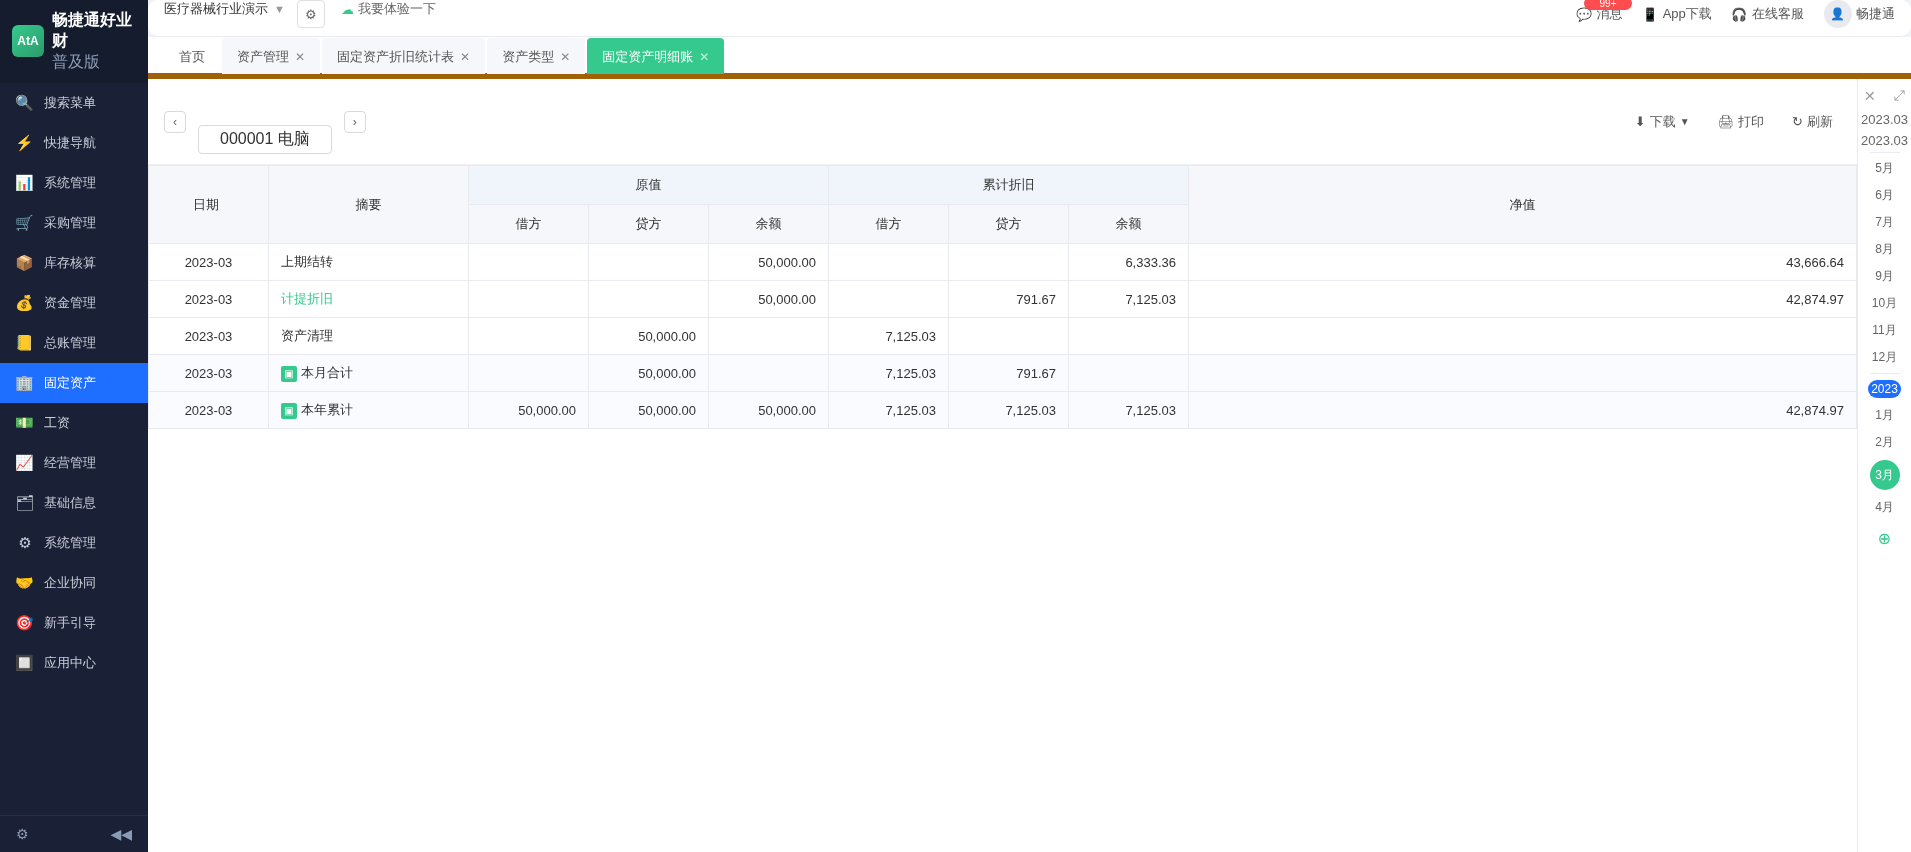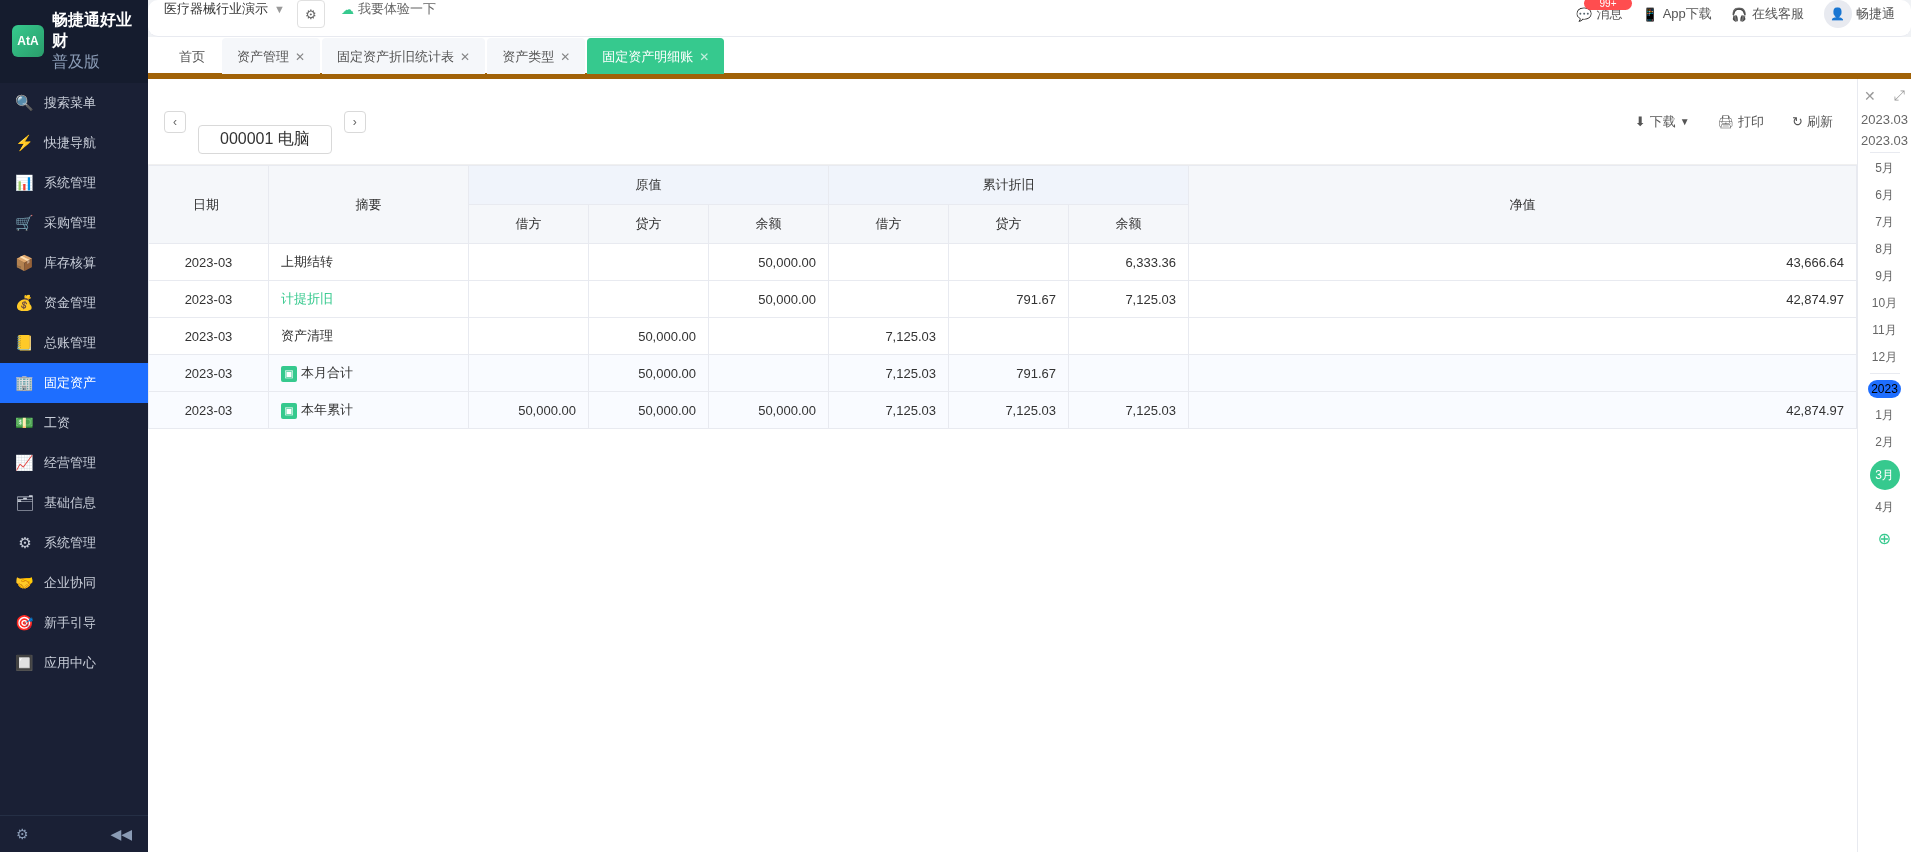--- a/index.html
+++ b/index.html
@@ -327,21 +327,21 @@
       <div class="timeline-separator"></div>
       <div class="timeline-month">5月</div>
       <div class="timeline-month">6月</div>
       <div class="timeline-month">7月</div>
       <div class="timeline-month">8月</div>
       <div class="timeline-month">9月</div>
       <div class="timeline-month">10月</div>
       <div class="timeline-month">11月</div>
       <div class="timeline-month">12月</div>
       <div class="timeline-separator"></div>
-      <div style="background:#1e6eff; color:#000000; border-radius:10px; padding:2px 3px; font-size:12px; margin:4px auto;">2023</div>
+      <div style="background:#1e6eff; color:#ffffff; border-radius:10px; padding:2px 3px; font-size:12px; margin:4px auto;">2023</div>
       <div class="timeline-month">1月</div>
       <div class="timeline-month">2月</div>
       <div style="background:#36c98e; color:white; border-radius:50%; width:30px; height:30px; display:flex; align-items:center; justify-content:center; margin:4px auto; font-size:12px; cursor:pointer;">3月</div>
       <div class="timeline-month">4月</div>
       <div style="margin-top:8px;">
         <span style="color:#36c98e; font-size:16px; cursor:pointer;">⊕</span>
       </div>
     </div>
   </div>
 </div>

